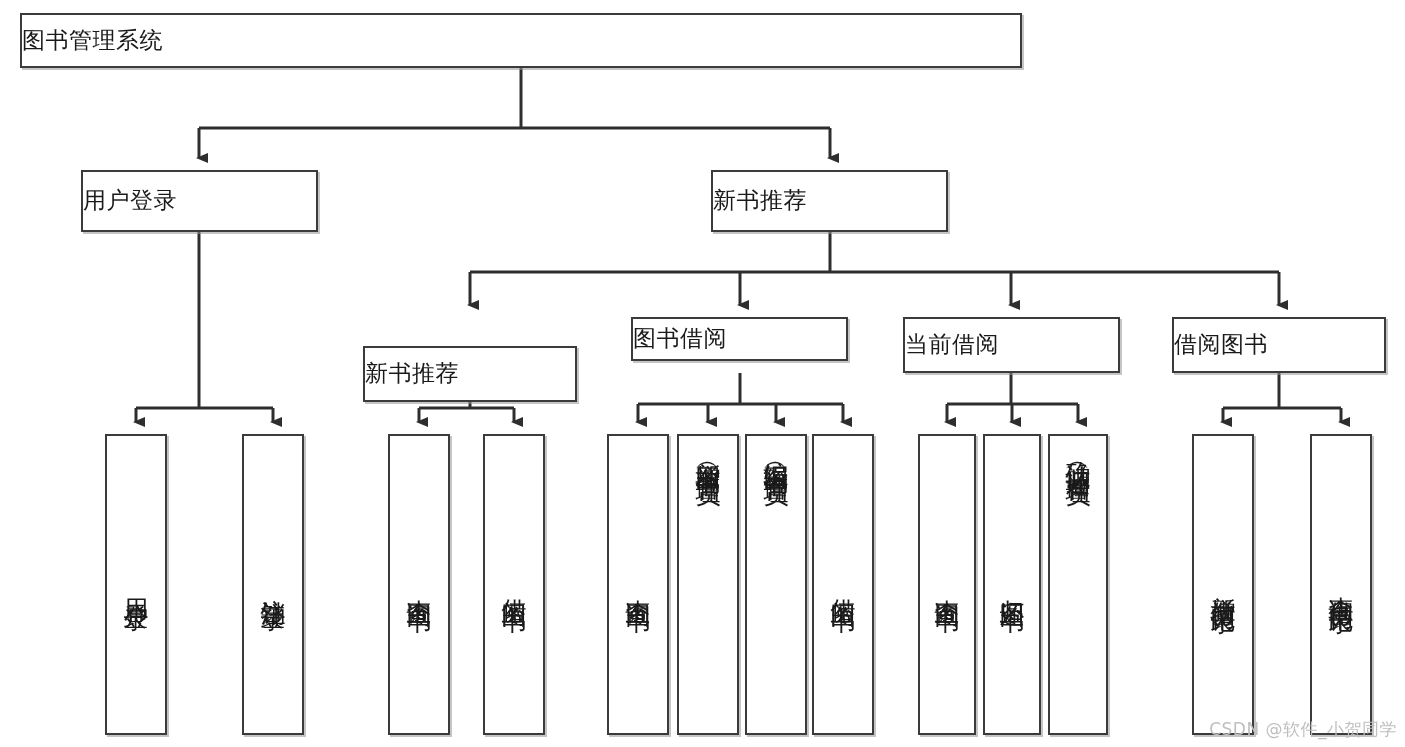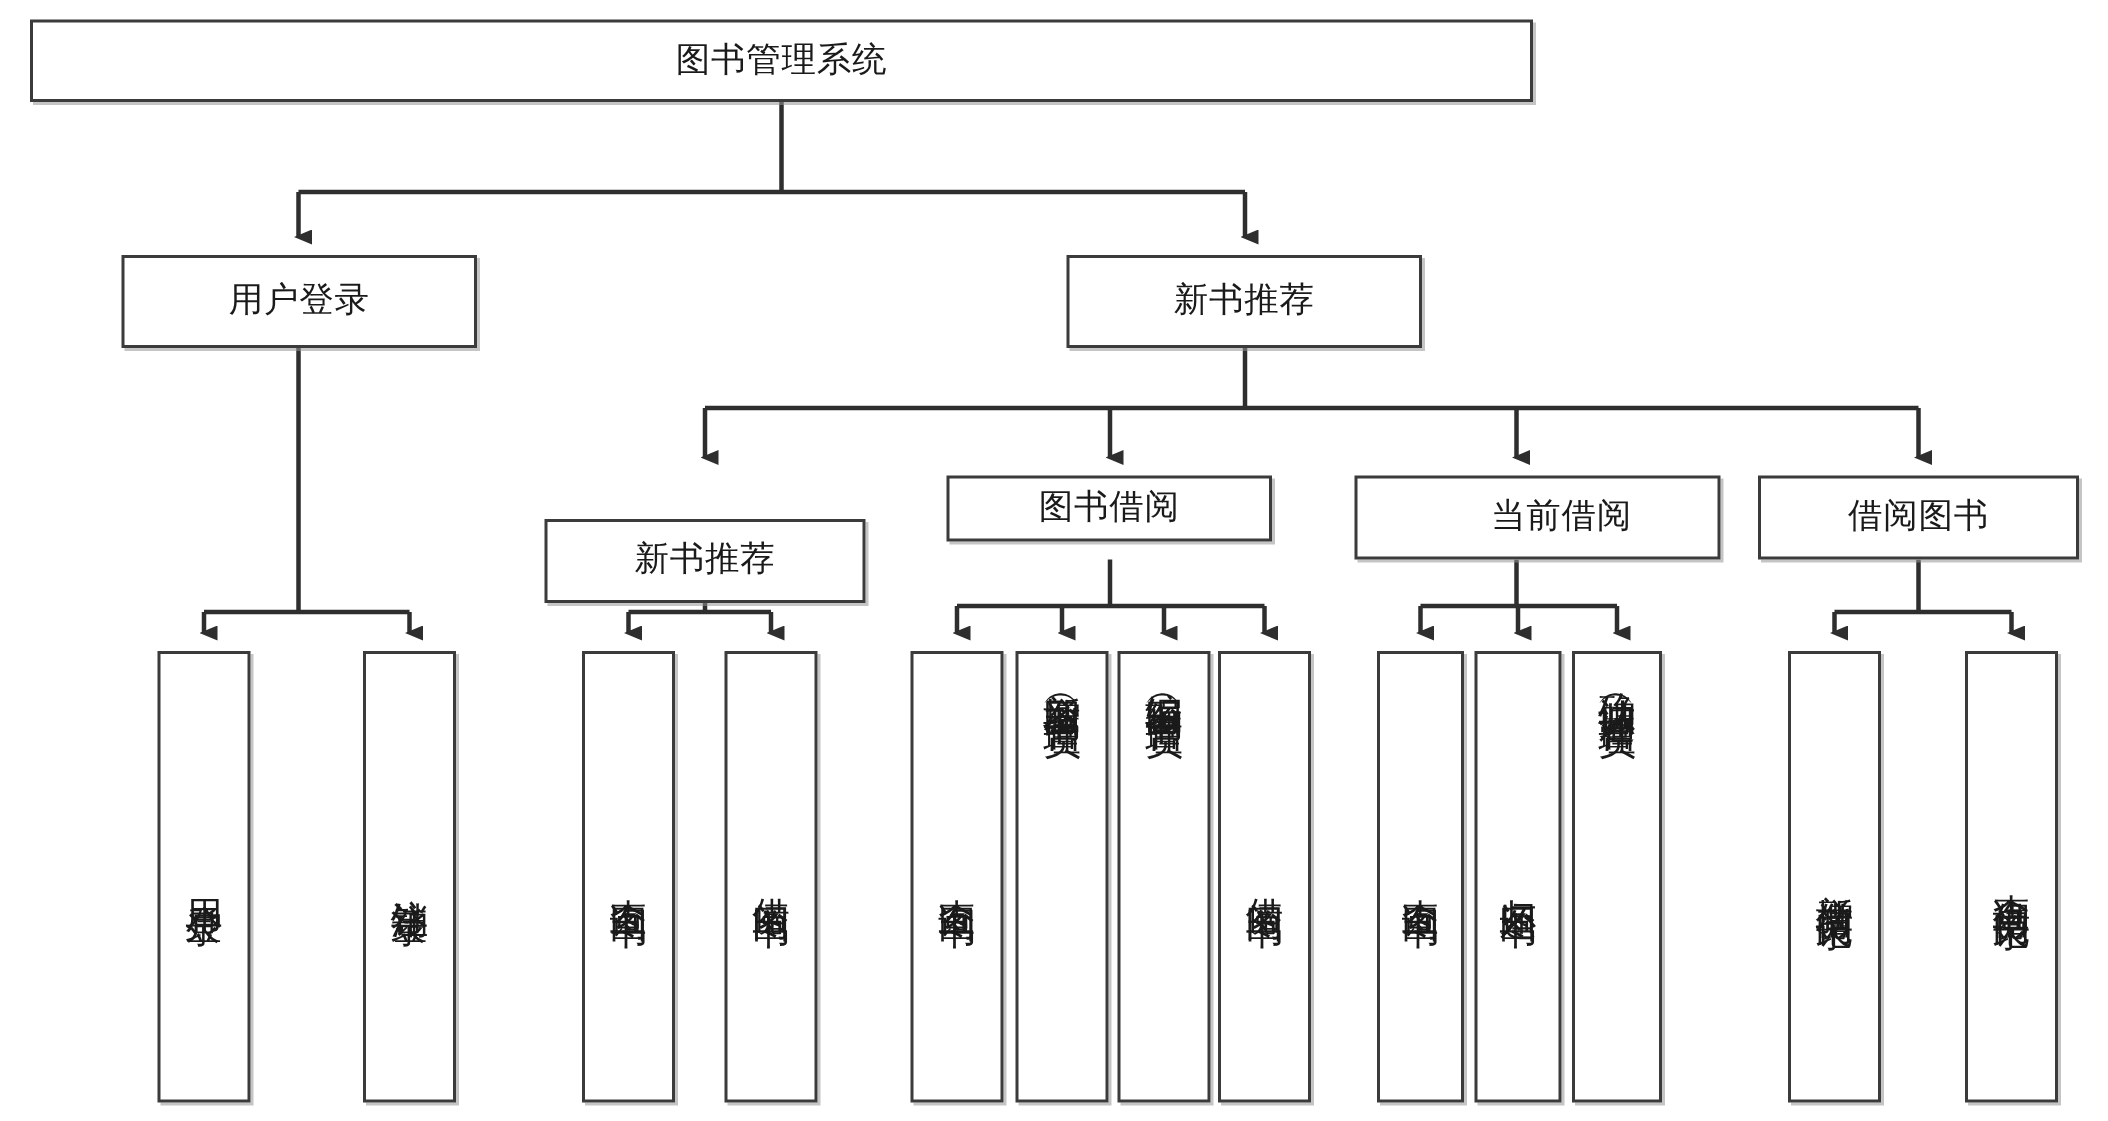--- a/index.html
+++ b/index.html
@@ -26,21 +26,20 @@
     pointer-events: none;
   }
   .node {
     position: absolute;
     box-sizing: border-box;
     background: #ffffff;
     border: 2px solid #3b3b3b;
     box-shadow: 2px 2px 0 rgba(150,150,150,0.55);
     display: flex;
     align-items: center;
-    justify-content: center;
     color: #1a1a1a;
   }
   .node .label {
     display: block;
     text-align: center;
     line-height: 1.02;
     white-space: nowrap;
   }
   .node.horiz .label {
     font-size: 23px;
@@ -139,21 +138,21 @@
   <div class="node horiz" style="left:711px; top:170px; width:237px; height:62px;">
     <span class="label">新书推荐</span>
   </div>
 
   <div class="node horiz" style="left:363px; top:317px; width:214px; height:56px;margin-top:29px;">
     <span class="label">新书推荐</span>
   </div>
   <div class="node horiz" style="left:631px; top:317px; width:217px; height:44px;">
     <span class="label">图书借阅</span>
   </div>
-  <div class="node horiz" style="left:903px; top:317px; width:244px; height:56px;padding-left:32px;">
+  <div class="node horiz" style="left:903px; top:317px; width:217px; height:56px;">
     <span class="label">当前借阅</span>
   </div>
   <div class="node horiz" style="left:1172px; top:317px; width:214px; height:56px;">
     <span class="label">借阅图书</span>
   </div>
 
   <div class="node vert mid" style="left:105px; top:434px; width:62px; height:301px;">
     <span class="label">用户登录</span>
   </div>
   <div class="node vert mid" style="left:242px; top:434px; width:62px; height:301px;">
@@ -186,14 +185,15 @@
   <div class="node vert" style="left:1048px; top:434px; width:60px; height:301px;">
     <span class="label">确认归还（管理员）</span>
   </div>
   <div class="node vert mid" style="left:1192px; top:434px; width:62px; height:301px;">
     <span class="label">新增借阅记录</span>
   </div>
   <div class="node vert mid" style="left:1310px; top:434px; width:62px; height:301px;">
     <span class="label">查询借阅记录</span>
   </div>
 
+  <div id="watermark">CSDN @软件_小贺同学</div>
 
 </div>
 
 </body></html>

